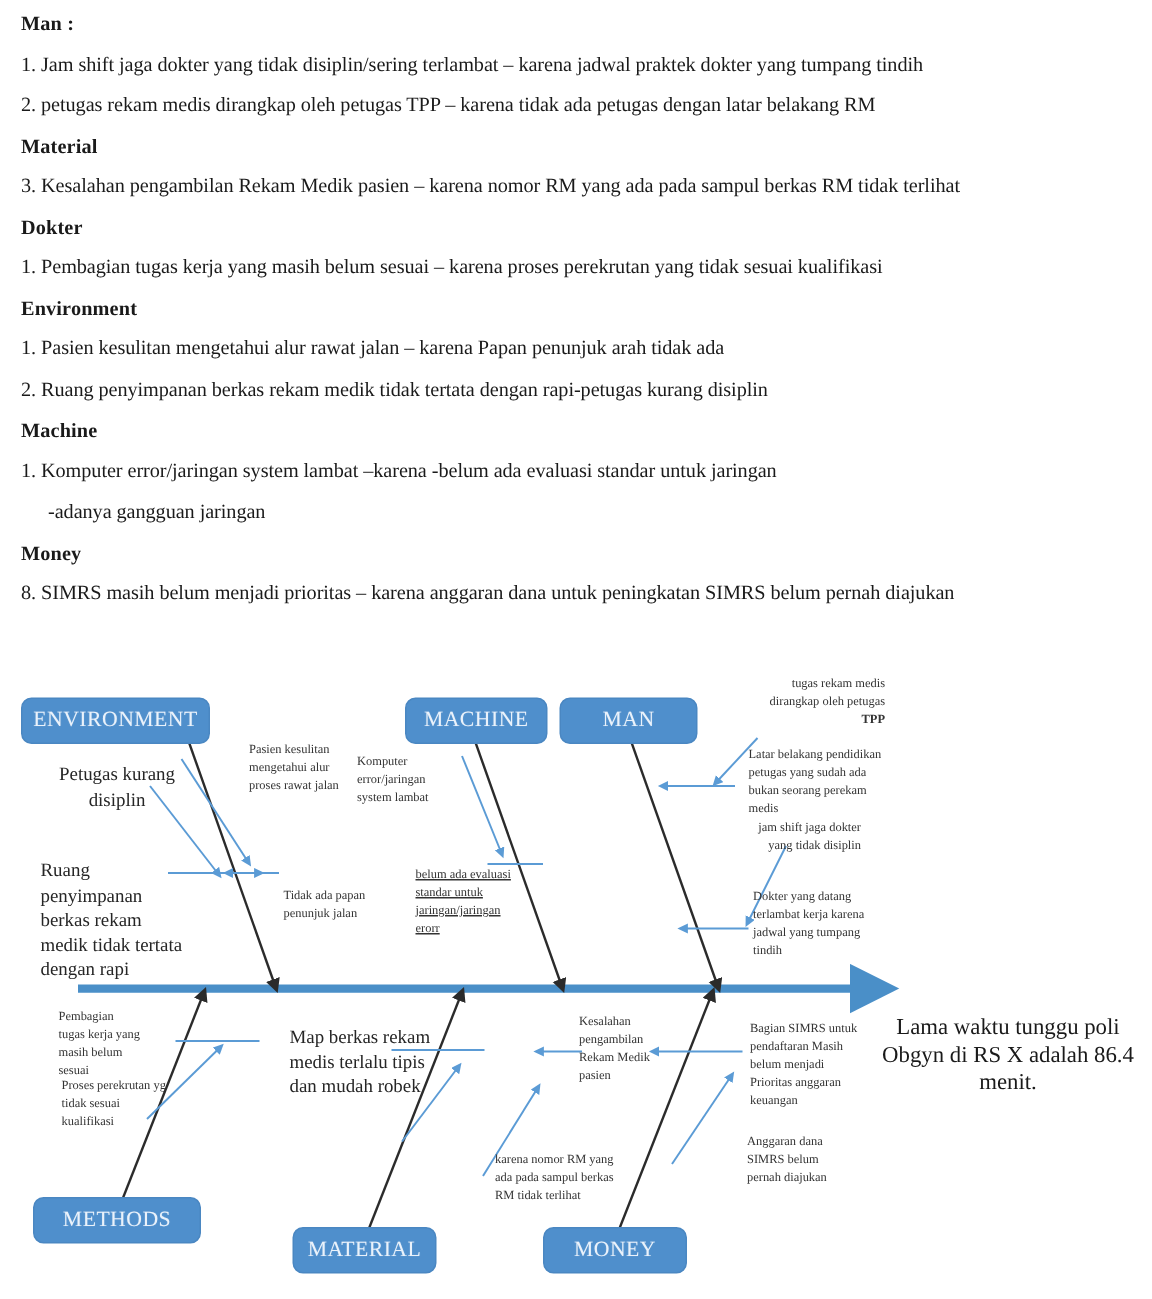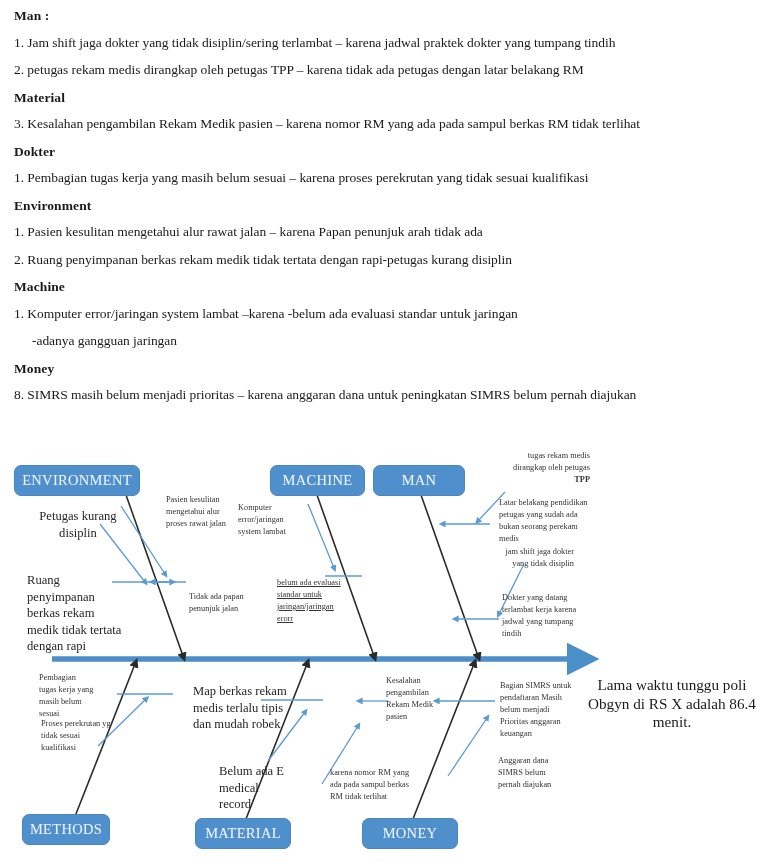--- a/index.html
+++ b/index.html
@@ -190,21 +190,21 @@
 
   <div class="catbox" style="left:14px; top:19px; width:126px; height:31px;">
     <span>ENVIRONMENT</span>
   </div>
   <div class="catbox" style="left:270px; top:19px; width:95px; height:31px;">
     <span>MACHINE</span>
   </div>
   <div class="catbox" style="left:373px; top:19px; width:92px; height:31px;">
     <span>MAN</span>
   </div>
-  <div class="catbox" style="left:22px; top:368px; width:88px; height:31px;">
+  <div class="catbox" style="left:22px; top:352px; width:112px; height:31px;">
     <span>METHODS</span>
   </div>
   <div class="catbox" style="left:195px; top:372px; width:96px; height:31px;">
     <span>MATERIAL</span>
   </div>
   <div class="catbox" style="left:362px; top:372px; width:96px; height:31px;">
     <span>MONEY</span>
   </div>
 
   <div class="lbl big" style="left:32px; top:62px; width:92px;text-align:center;">Petugas kurang disiplin</div>
@@ -219,21 +219,20 @@
   <div class="lbl small ctr" style="left:498px; top:16px; width:92px;">dirangkap oleh petugas</div>
   <div class="lbl small ctr bold" style="left:498px; top:28px; width:92px;">TPP</div>
   <div class="lbl small" style="left:499px; top:51px; width:100px;">Latar belakang pendidikan petugas yang sudah ada bukan seorang perekam medis</div>
   <div class="lbl small ctr" style="left:502px; top:100px; width:72px;">jam shift jaga dokter yang tidak disiplin</div>
   <div class="lbl small" style="left:39px; top:226px; width:56px;">Pembagian tugas kerja yang masih belum sesuai</div>
 
   <div class="lbl small" style="left:502px; top:146px; width:78px;">Dokter yang datang terlambat kerja karena jadwal yang tumpang tindih</div>
   <div class="lbl small" style="left:41px; top:272px; width:70px;">Proses perekrutan yg tidak sesuai kualifikasi</div>
 
   <div class="lbl big" style="left:193px; top:237px; width:104px;">Map berkas rekam medis terlalu tipis dan mudah robek</div>
-  <div class="lbl big" style="left:219px; top:317px; width:72px;">Belum ada E medical record</div>
   <div class="lbl small" style="left:330px; top:321px; width:92px;">karena nomor RM yang ada pada sampul berkas RM tidak terlihat</div>
 
   <div class="lbl small" style="left:386px; top:229px; width:62px;">Kesalahan pengambilan Rekam Medik pasien</div>
   <div class="lbl small" style="left:500px; top:234px; width:76px;">Bagian SIMRS untuk pendaftaran Masih belum menjadi Prioritas anggaran  keuangan</div>
   <div class="lbl small" style="left:498px; top:309px; width:72px;">Anggaran dana SIMRS belum pernah diajukan</div>
 
 </div>
 
 <div id="result">Lama waktu tunggu poli Obgyn  di RS X adalah 86.4 menit.</div>
 

